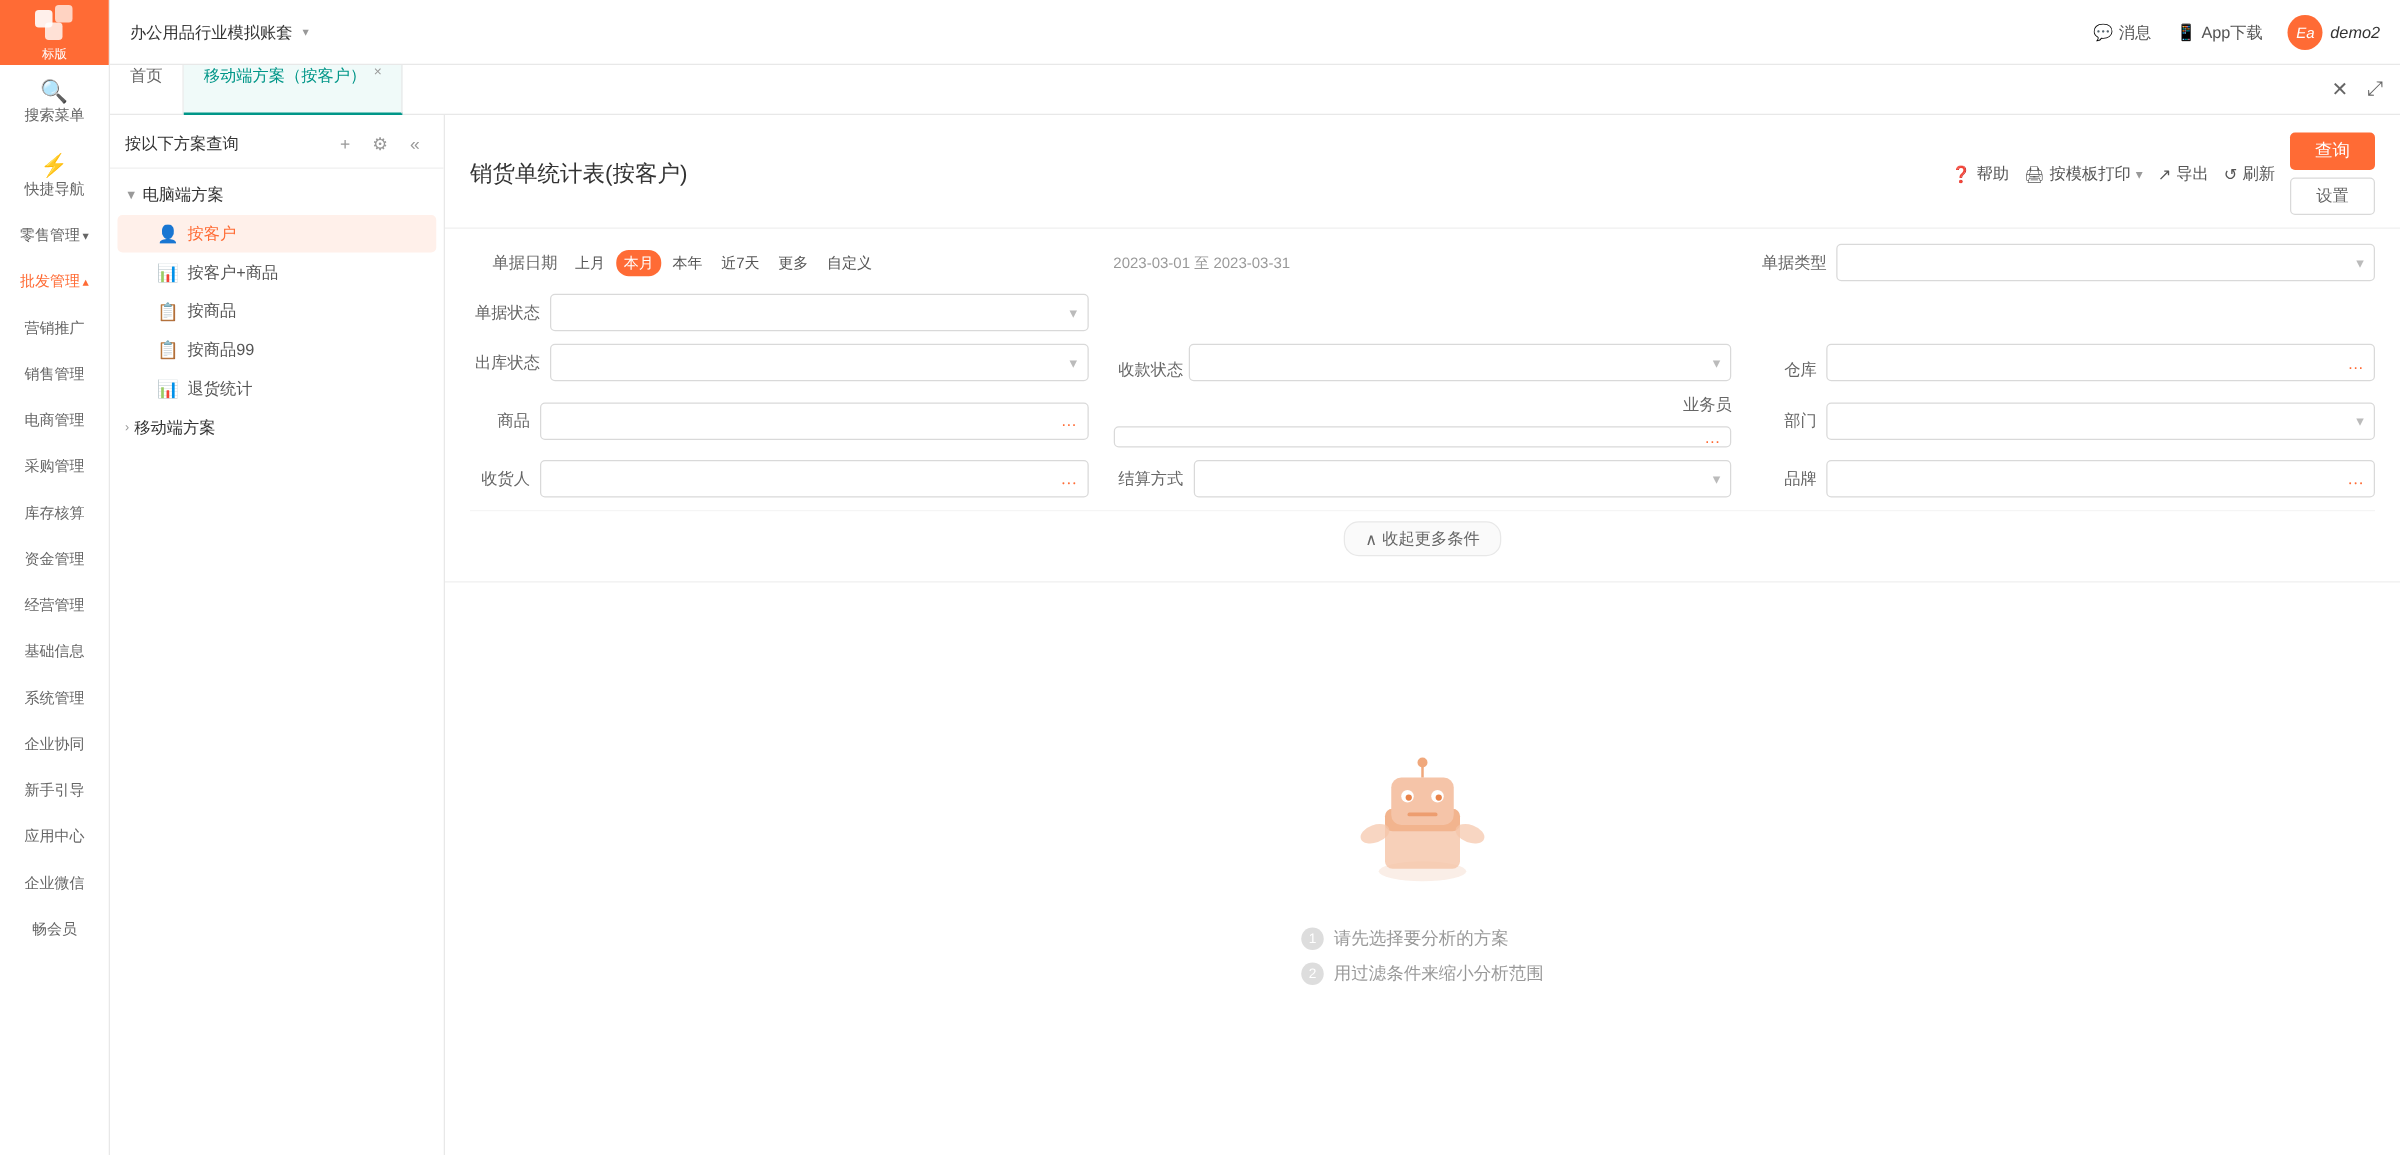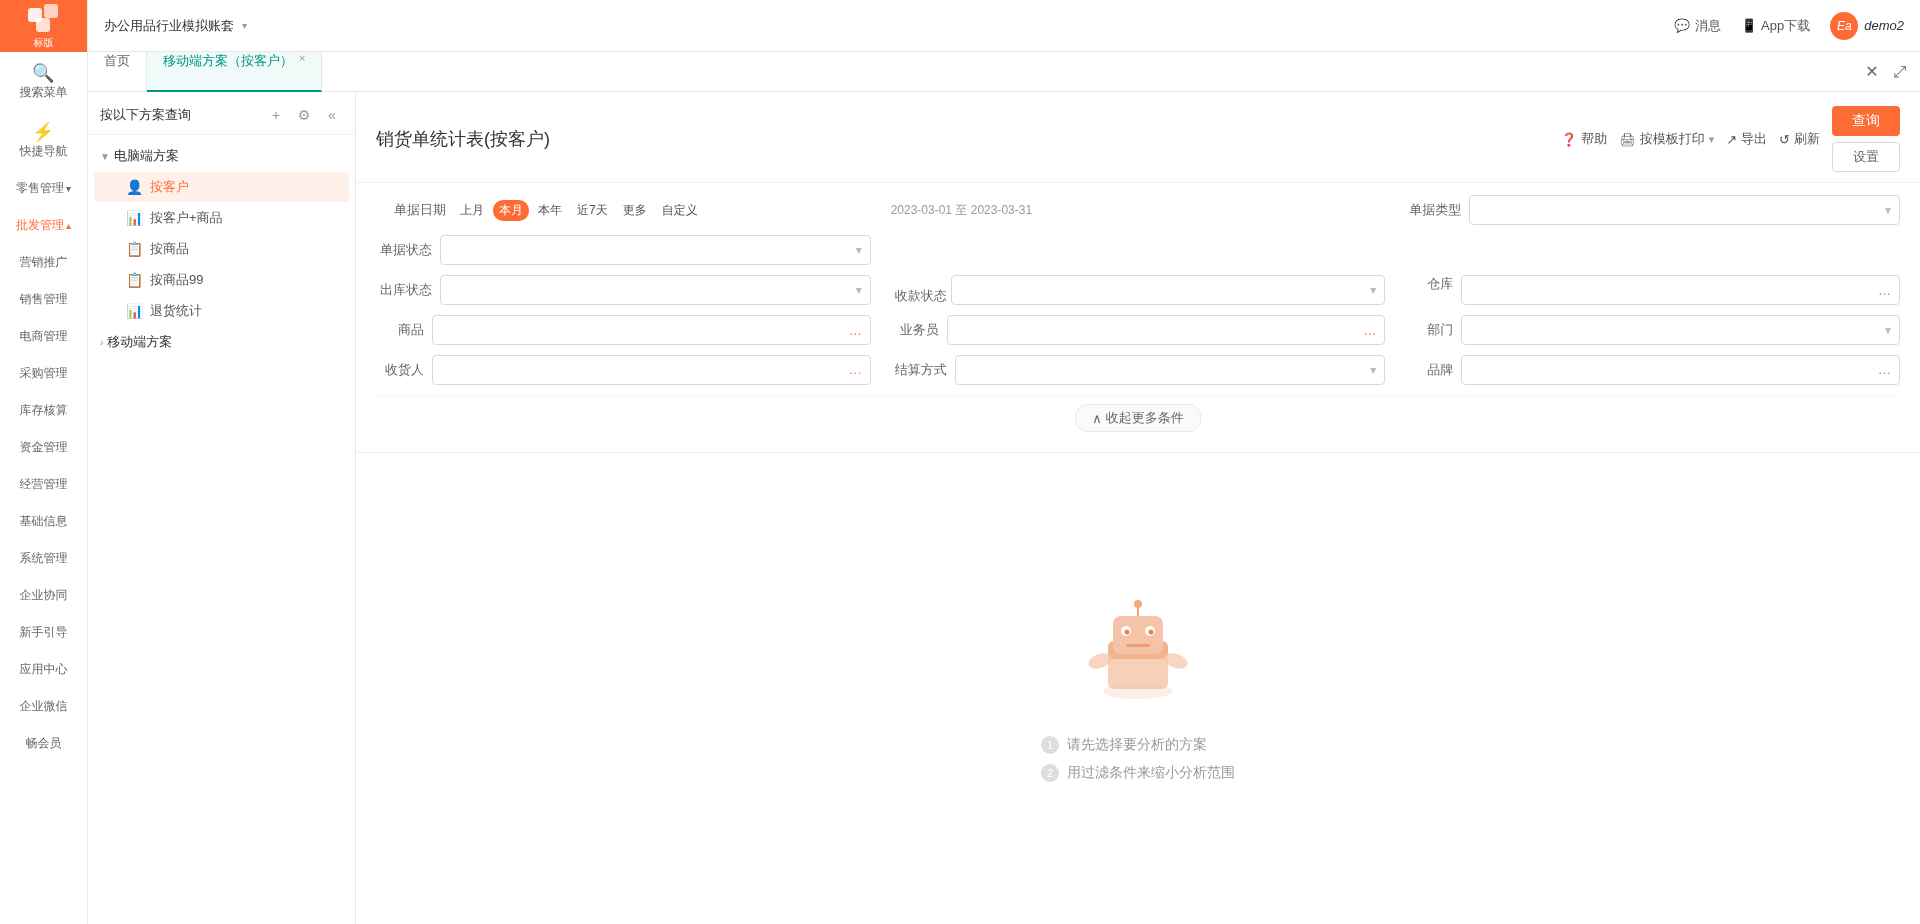--- a/index.html
+++ b/index.html
@@ -318,38 +318,38 @@
               <span style="color:#bbb;font-size:12px;">▾</span>
             </div>
           </div>
           <div style="display:flex;align-items:flex-end;gap:4px;">
             <span style="color:#666;font-size:13px;white-space:nowrap;min-width:56px;text-align:right;">收款状态</span>
             <div class="filter-col-input" style="flex:1;">
               <span style="color:#ccc;"></span>
               <span style="color:#bbb;font-size:12px;">▾</span>
             </div>
           </div>
-          <div style="display:flex;align-items:flex-start;gap:8px;">
+          <div style="display:flex;align-items:flex-end;gap:8px;">
             <span style="color:#666;font-size:13px;white-space:nowrap;min-width:48px;text-align:right;">仓库</span>
             <div class="filter-col-input" style="flex:1;">
               <span style="color:#ccc;"></span>
               <span style="color:#ff6b35;font-size:13px;cursor:pointer;">…</span>
             </div>
           </div>
         </div>
 
         <div style="display:grid;grid-template-columns:1fr 1fr 1fr;gap:10px 20px;margin-bottom:10px;">
           <div style="display:flex;align-items:center;gap:8px;">
             <span style="color:#666;font-size:13px;white-space:nowrap;min-width:48px;text-align:right;">商品</span>
             <div class="filter-col-input" style="flex:1;">
               <span style="color:#ccc;"></span>
               <span style="color:#ff6b35;font-size:13px;">…</span>
             </div>
           </div>
-          <div style="display:flex;align-items:center;gap:8px;">
+          <div style="display:flex;gap:8px;flex-direction:column;">
             <span style="color:#666;font-size:13px;white-space:nowrap;min-width:48px;text-align:right;">业务员</span>
             <div class="filter-col-input" style="flex:1;">
               <span style="color:#ccc;"></span>
               <span style="color:#ff6b35;font-size:13px;">…</span>
             </div>
           </div>
           <div style="display:flex;align-items:center;gap:8px;">
             <span style="color:#666;font-size:13px;white-space:nowrap;min-width:48px;text-align:right;">部门</span>
             <div class="filter-col-input" style="flex:1;">
               <span style="color:#ccc;"></span>

